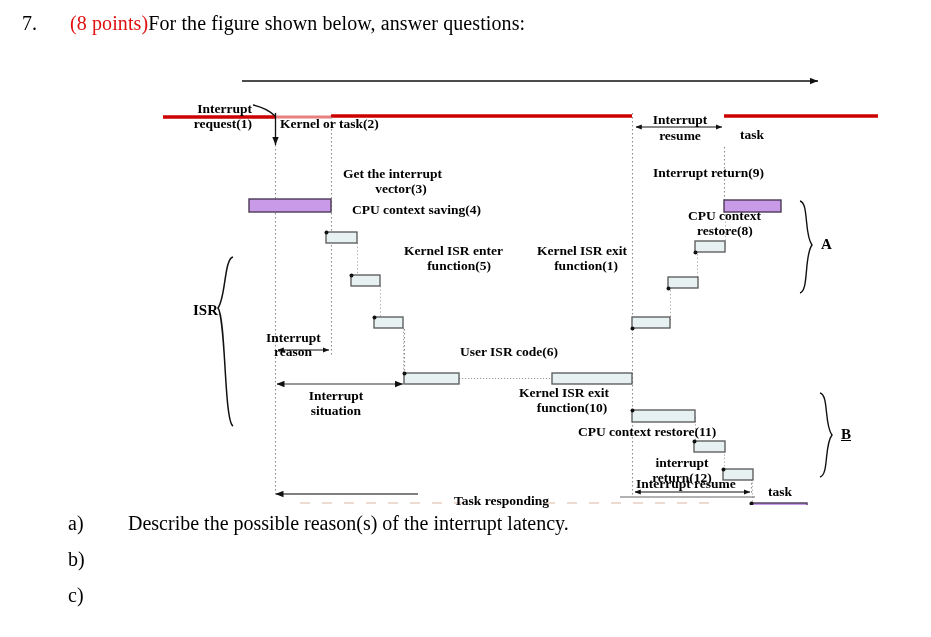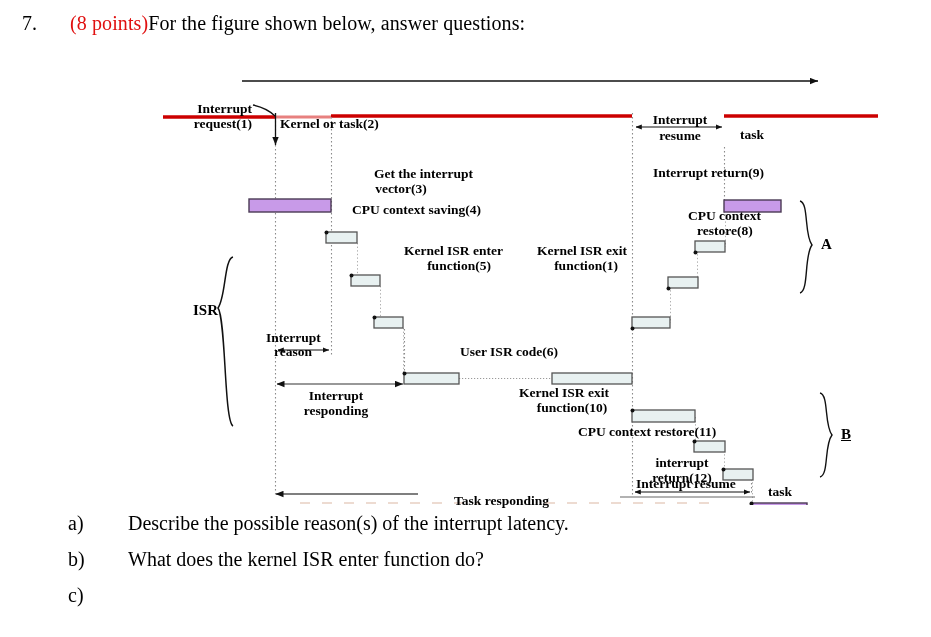--- a/index.html
+++ b/index.html
@@ -208,21 +208,21 @@
       </g>
     </svg>
 
     <div class="fig-label center" style="left:241px; top:0px; width:80px;"></div>
 
     <div class="fig-label right" style="left:120px; top:46px; width:132px;">Interrupt</div>
     <div class="fig-label right" style="left:120px; top:61px; width:132px;">request(1)</div>
 
     <div class="fig-label" style="left:280px; top:61px;">Kernel or task(2)</div>
 
-    <div class="fig-label" style="left:343px; top:111px;margin-left:31px;">Get the interrupt</div>
+    <div class="fig-label" style="left:343px; top:111px;">Get the interrupt</div>
     <div class="fig-label center" style="left:343px; top:126px; width:116px;">vector(3)</div>
 
     <div class="fig-label" style="left:352px; top:147px;">CPU context saving(4)</div>
 
     <div class="fig-label" style="left:404px; top:188px;">Kernel ISR enter</div>
     <div class="fig-label center" style="left:404px; top:203px; width:110px;">function(5)</div>
 
     <div class="fig-label" style="left:537px; top:188px;">Kernel ISR exit</div>
     <div class="fig-label center" style="left:534px; top:203px; width:104px;">function(1)</div>
 
@@ -239,21 +239,21 @@
     <div class="fig-label" style="left:697px; top:168px;">restore(8)</div>
 
     <div class="fig-label big" style="left:821px; top:182px;">A</div>
 
     <div class="fig-label big" style="left:193px; top:248px;">ISR</div>
 
     <div class="fig-label" style="left:266px; top:275px;">Interrupt</div>
     <div class="fig-label" style="left:274px; top:289px;">reason</div>
 
     <div class="fig-label center" style="left:266px; top:333px; width:140px;">Interrupt</div>
-    <div class="fig-label center" style="left:266px; top:348px; width:140px;">responding</div>
+    <div class="fig-label center" style="left:266px; top:348px; width:140px;">situation</div>
 
     <div class="fig-label" style="left:519px; top:330px;">Kernel ISR exit</div>
     <div class="fig-label center" style="left:517px; top:345px; width:110px;">function(10)</div>
 
     <div class="fig-label" style="left:578px; top:369px;">CPU context restore(11)</div>
 
     <div class="fig-label center" style="left:643px; top:400px; width:78px;">interrupt</div>
     <div class="fig-label center" style="left:643px; top:415px; width:78px;">return(12)</div>
 
     <div class="fig-label center" style="left:752px; top:429px; width:56px;">task</div>
@@ -265,20 +265,19 @@
     <div class="fig-label" style="left:454px; top:427px;margin-top:11px;">Task responding</div>
   </div>
 
   <div id="questions">
     <div class="q-row">
       <span class="q-letter">a)</span>
       <span class="q-text">Describe the possible reason(s) of the interrupt latency.</span>
     </div>
     <div class="q-row">
       <span class="q-letter">b)</span>
-      <span class="q-text">What does the kernel ISR enter function do?</span>
     </div>
     <div class="q-row">
       <span class="q-letter">c)</span>
     </div>
   </div>
 
 </div>
 
 </body></html>

